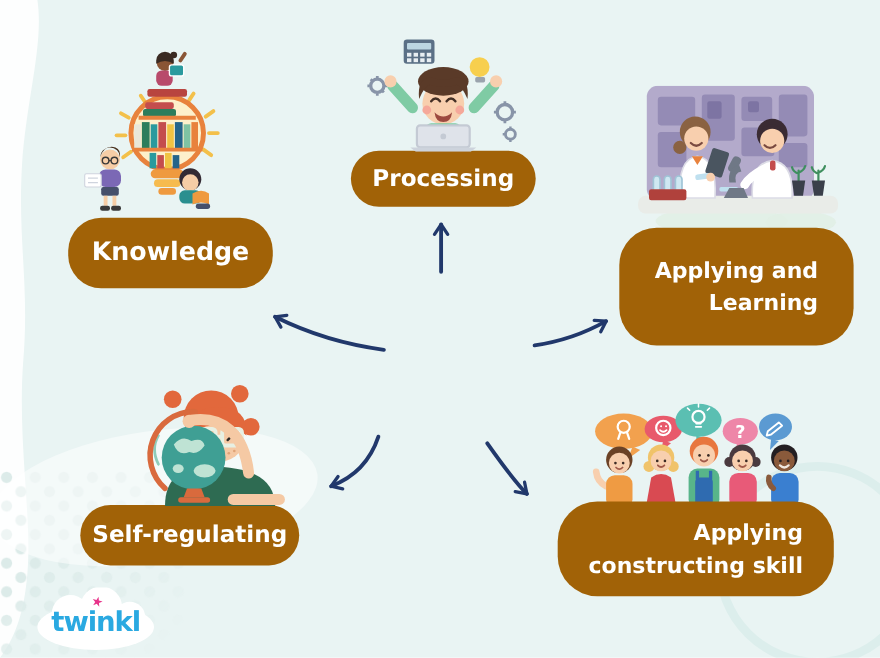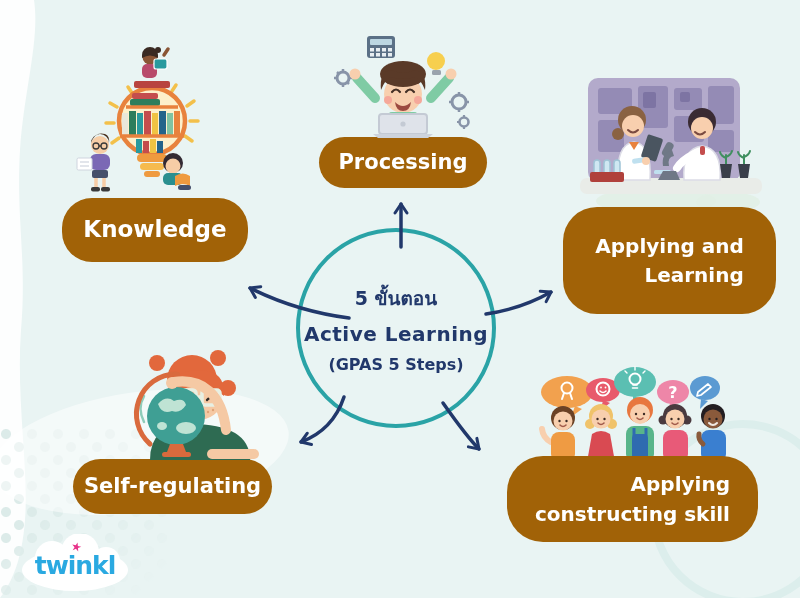--- a/index.html
+++ b/index.html
@@ -55,21 +55,21 @@
   
   .illo{position:absolute;z-index:4;pointer-events:none;}
   #illo-gathering{left:70px;top:45px;width:160px;height:152px;}
   #illo-processing{left:333px;top:32px;width:140px;height:106px;}
   #illo-lab{left:580px;top:78px;width:182px;height:122px;}
   #illo-globe{left:130px;top:350px;width:130px;height:110px;}
   #illo-kids{left:533px;top:352px;width:214px;height:110px;z-index:2;}
   
   #arrows{position:absolute;left:0;top:0;z-index:6;pointer-events:none;}
   
-  #logo{position:absolute;left:20px;top:534px;width:110px;height:60px;z-index:5;}
+  #logo{position:absolute;left:32px;top:534px;width:110px;height:60px;z-index:5;}
   #logo .cloud{position:absolute;left:0;top:0;}
   #logo .word{
     position:absolute;left:0;top:17px;width:110px;text-align:center;
     color:#2aa9e1;font-size:25px;font-weight:bold;letter-spacing:-1px;
   }
   #logo .star{
     position:absolute;left:51px;top:6px;color:#e8338a;font-size:12px;
     transform:rotate(14deg);
   }
 </style>
@@ -80,25 +80,20 @@
 
   <svg id="left-blob" class="deco" width="120" height="598" viewBox="0 0 120 598">
     <path d="M0,0 H34 C40,40 24,90 20,150 C16,220 27,260 21,330 C16,400 29,470 25,520 C22,560 12,582 0,598 Z" fill="#fdfefe"></path>
   </svg>
   <div id="dots" class="deco"></div>
   <div id="ring" class="deco"></div>
   <div id="soft-blob-selfreg" class="deco"></div>
   <div id="sage-blob-1" class="deco"></div>
   <div id="sage-blob-2" class="deco"></div>
 
-  <div id="center-circle">
-    <div class="l1">5 ขั้นตอน</div>
-    <div class="l2">Active Learning</div>
-    <div class="l3">(GPAS 5 Steps)</div>
-  </div>
 
   <div class="pill" id="pill-gathering">
     <span>Knowledge</span>
   </div>
   <div class="pill" id="pill-processing">
     <span>Processing</span>
   </div>
   <div class="pill" id="pill-knowledge">
     <span>
       <span style="display:block">Applying and</span>

